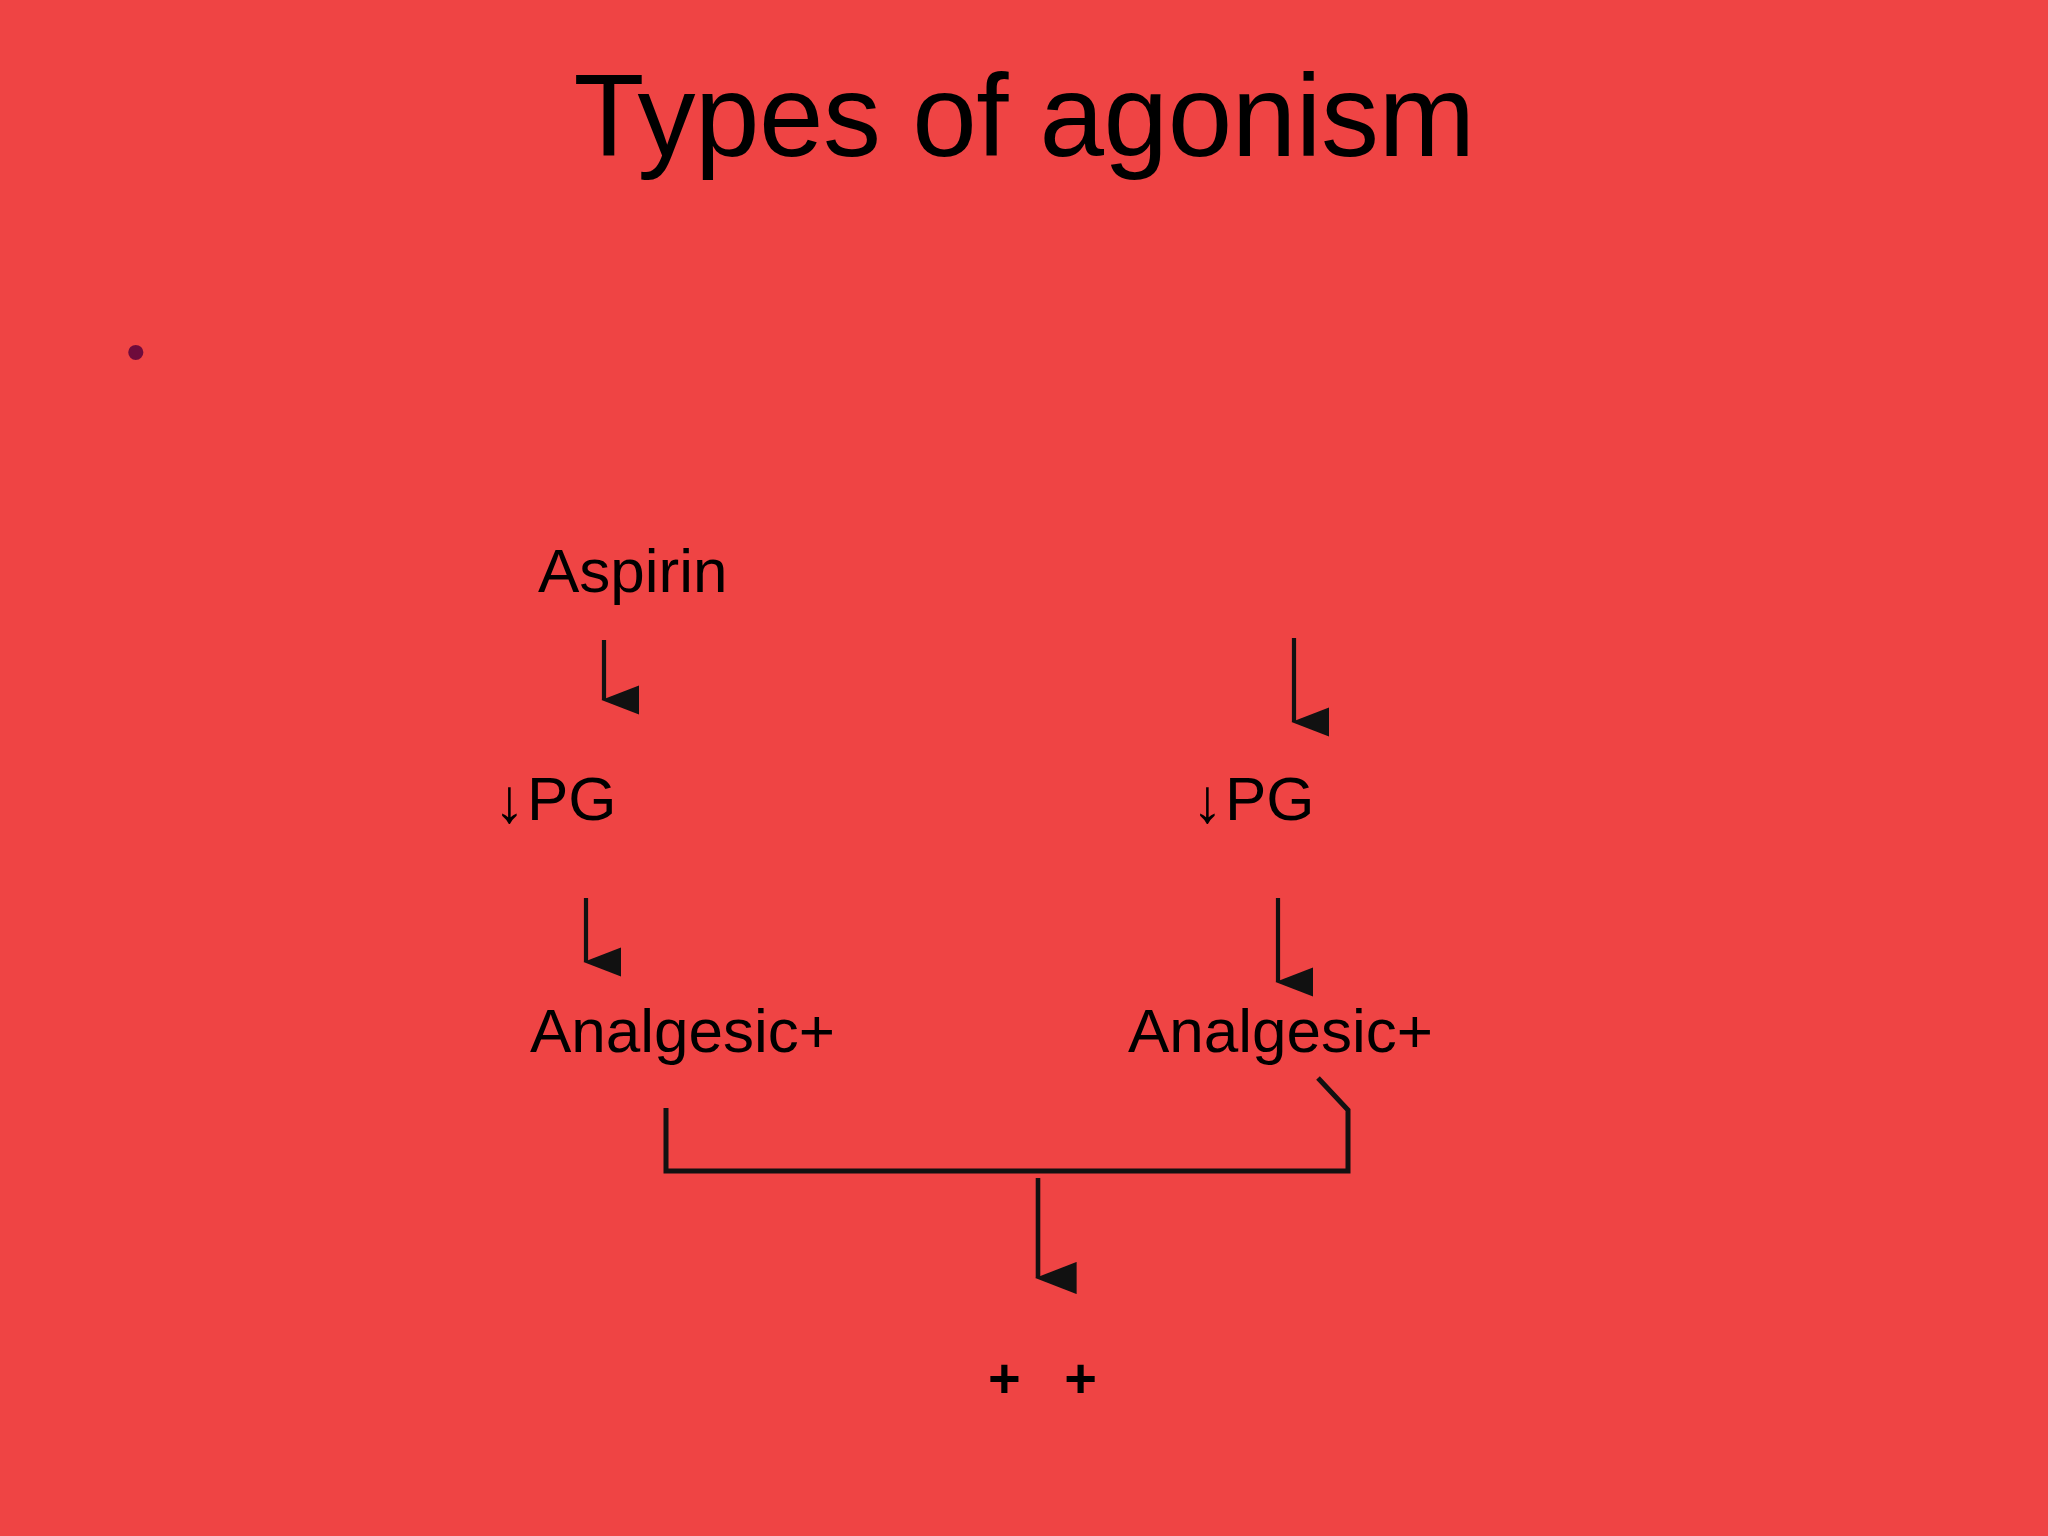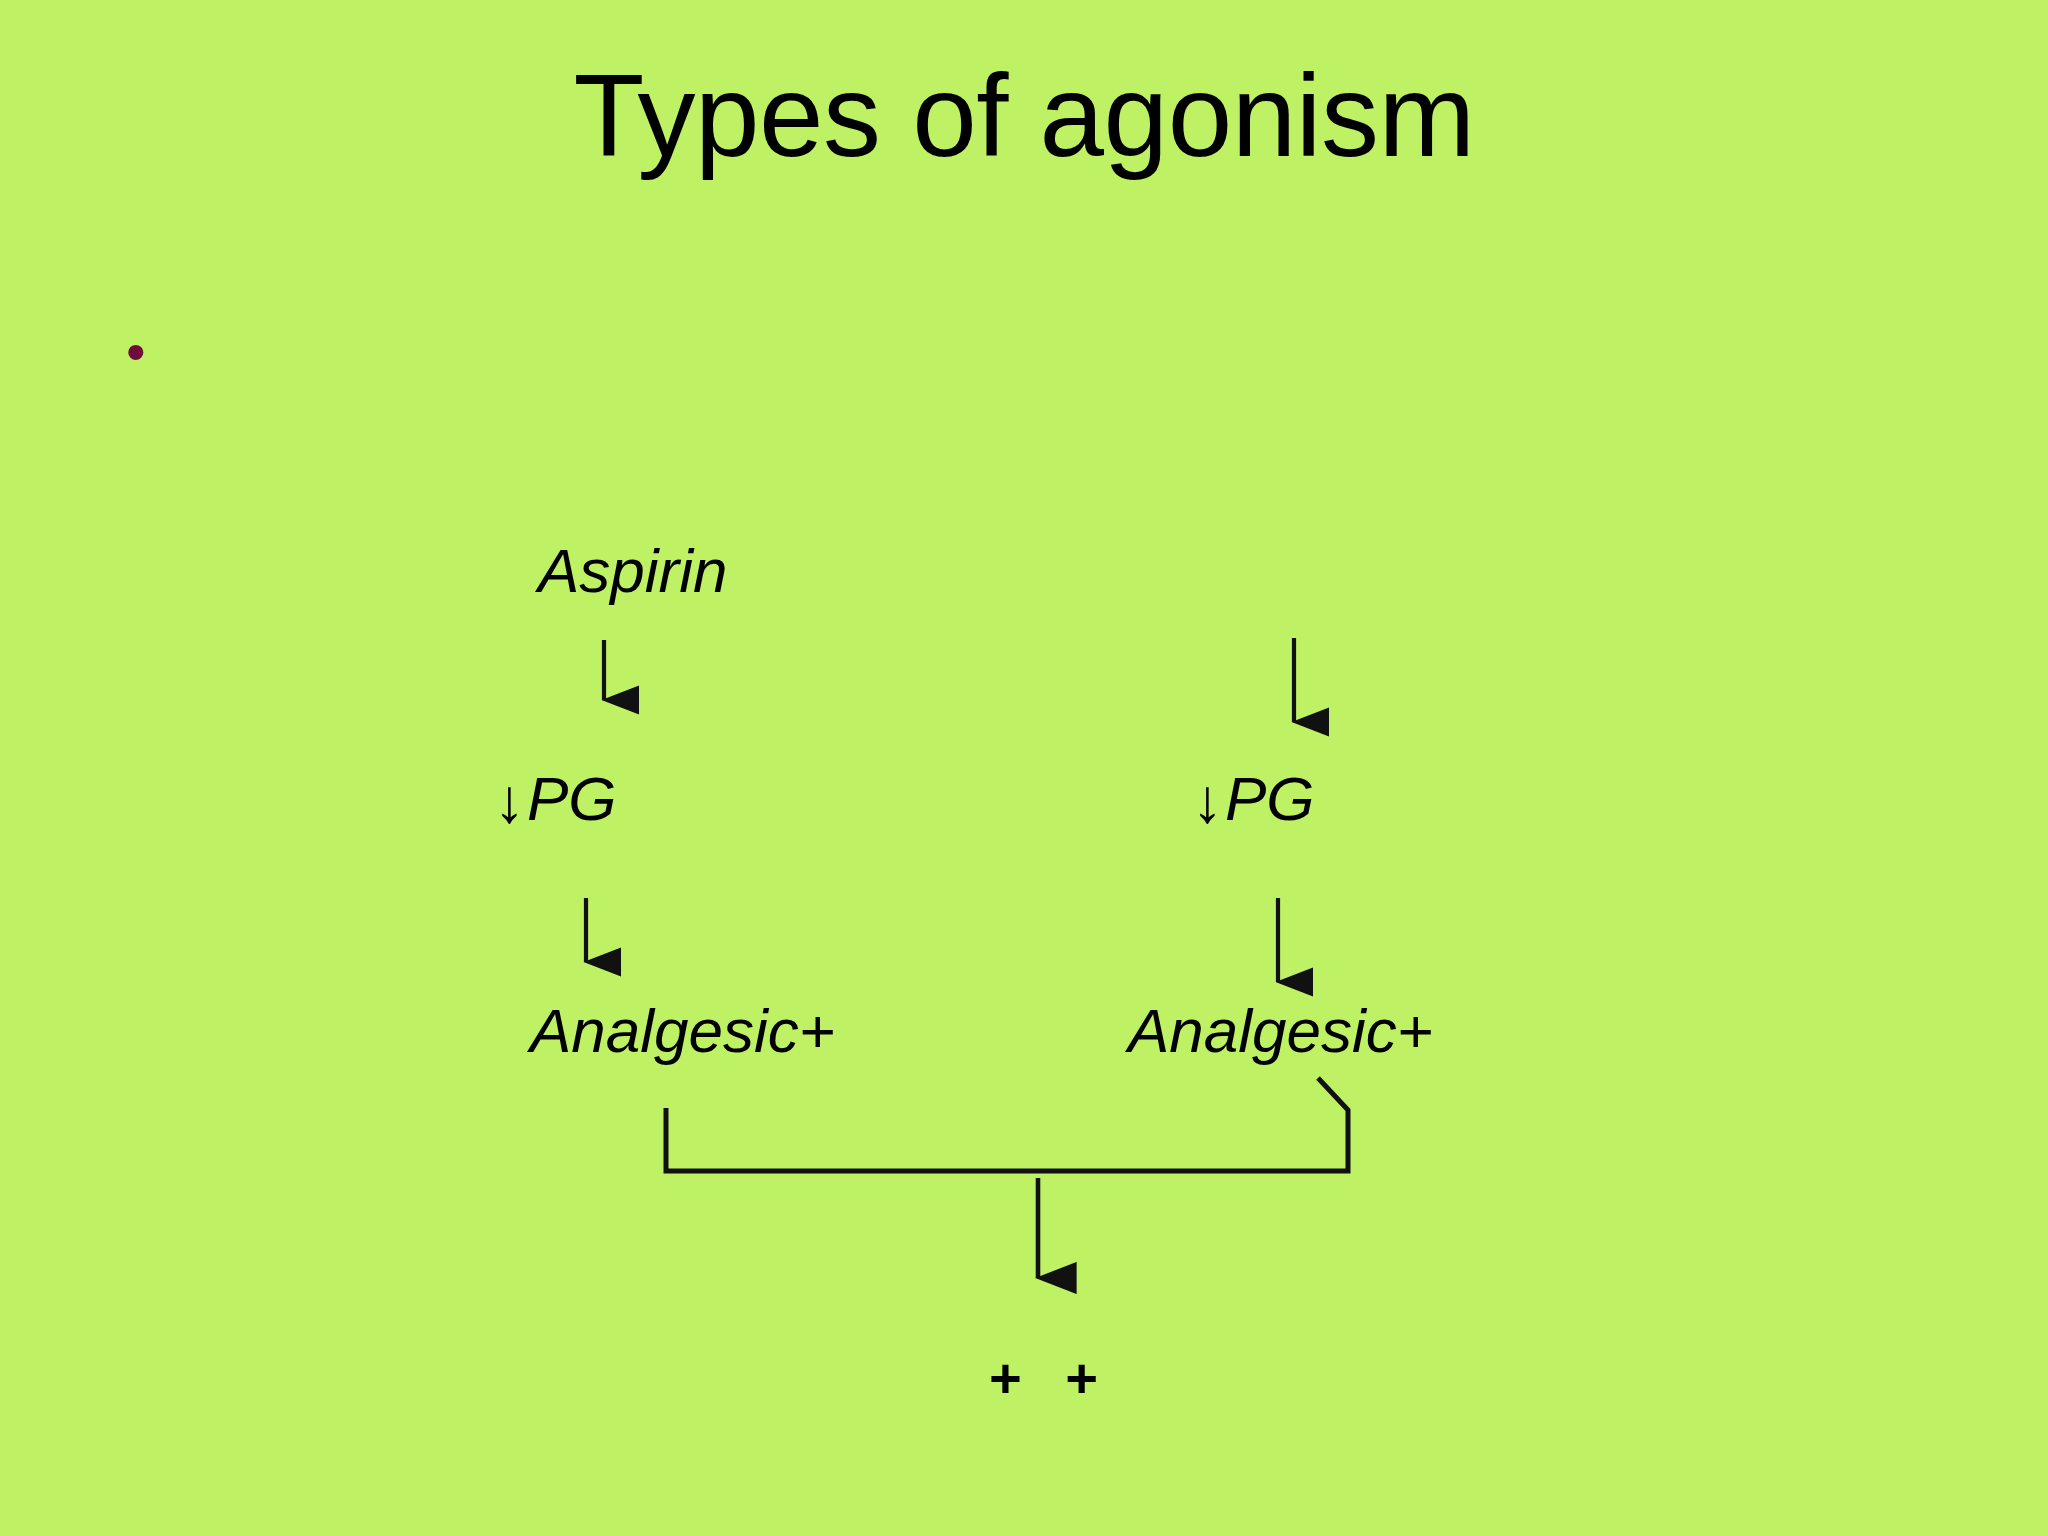--- a/index.html
+++ b/index.html
@@ -14,21 +14,21 @@
     font-family: "Liberation Sans", sans-serif;
     color: #000000;
     overflow: hidden;
     position: relative;
   }
 
   .slide {
     position: relative;
     width: 2048px;
     height: 1536px;
-    background: #bef264;
+    background: #ef4444;
   }
 
   
   .slide-title {
     position: absolute;
     left: 0;
     top: 58px;
     width: 2048px;
     text-align: center;
     font-size: 116px;
@@ -81,21 +81,20 @@
   .diagram svg {
     display: block;
   }
 
   .node-label {
     position: absolute;
     font-size: 62px;
     line-height: 1;
     color: #000000;
     white-space: nowrap;
-    font-style: italic;
   }
 
   
   .lbl-aspirin   { left: 538px;  top: 540px; }
   .lbl-pg-left   { left: 494px;  top: 768px; }
   .lbl-pg-right  { left: 1192px; top: 768px; }
   .lbl-ana-left  { left: 530px;  top: 1000px; }
   .lbl-ana-right { left: 1128px; top: 1000px; }
   .lbl-plusplus  { left: 988px;  top: 1350px; font-size: 56px; font-weight: bold; letter-spacing: 14px; }
 

